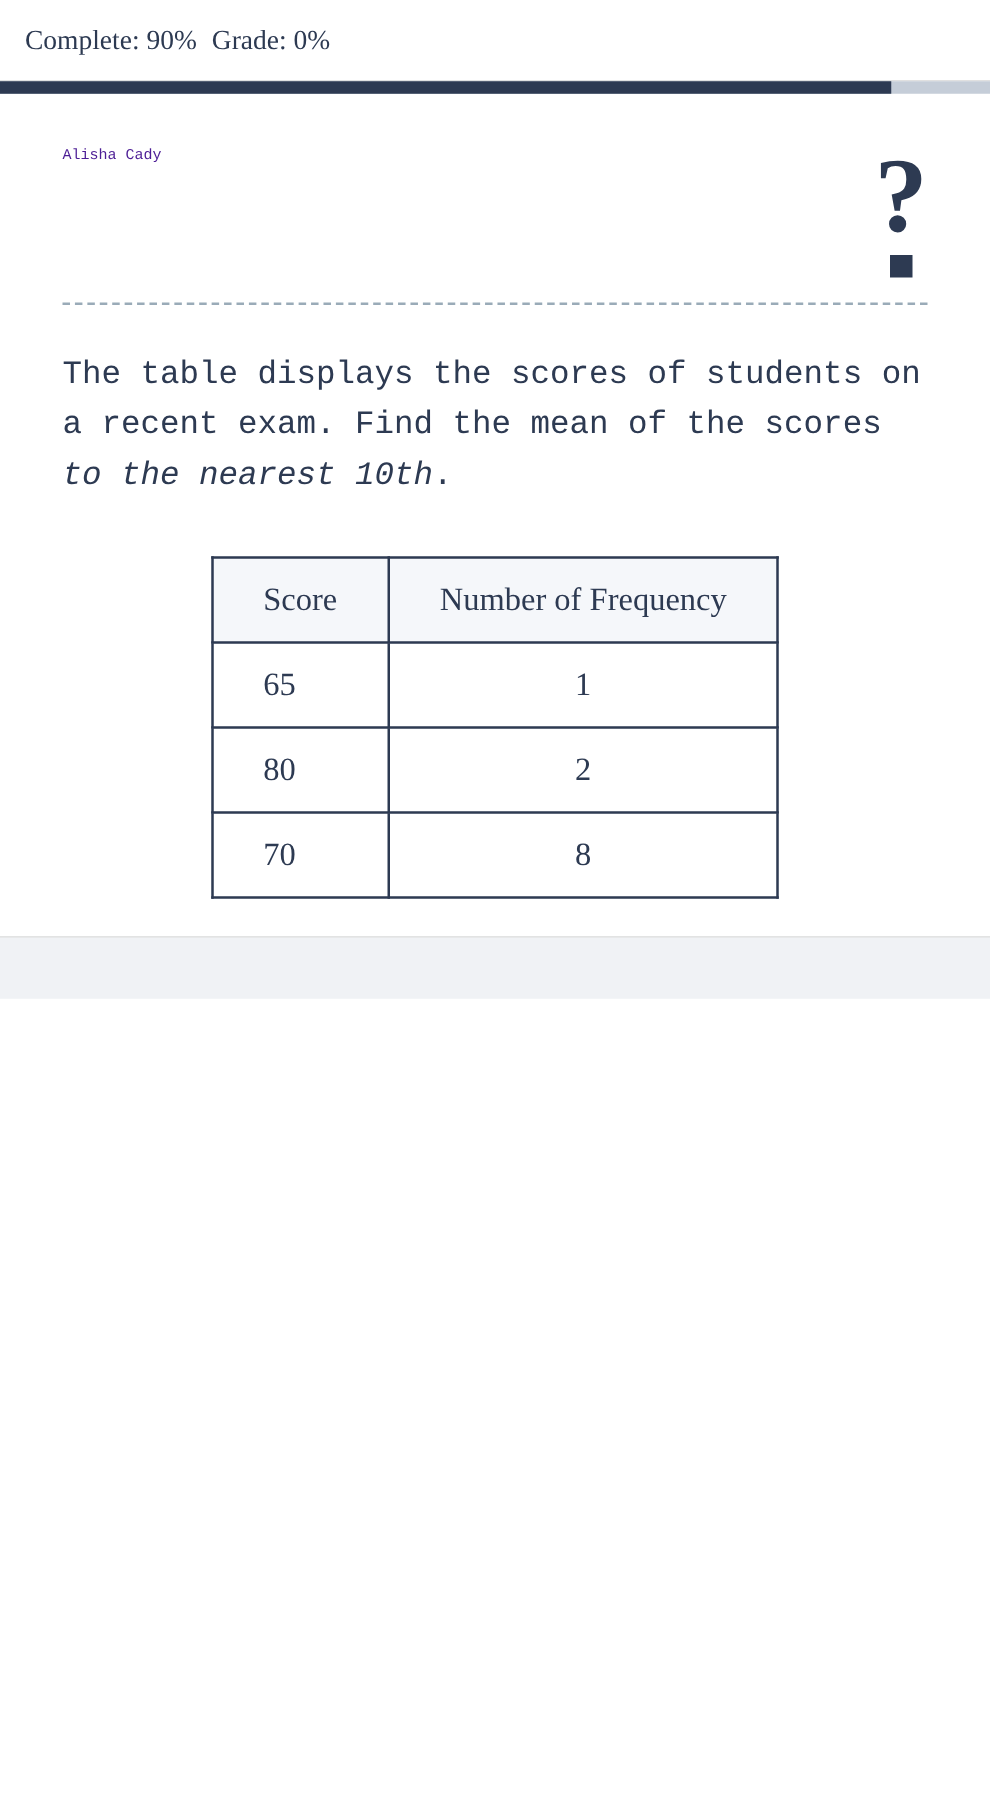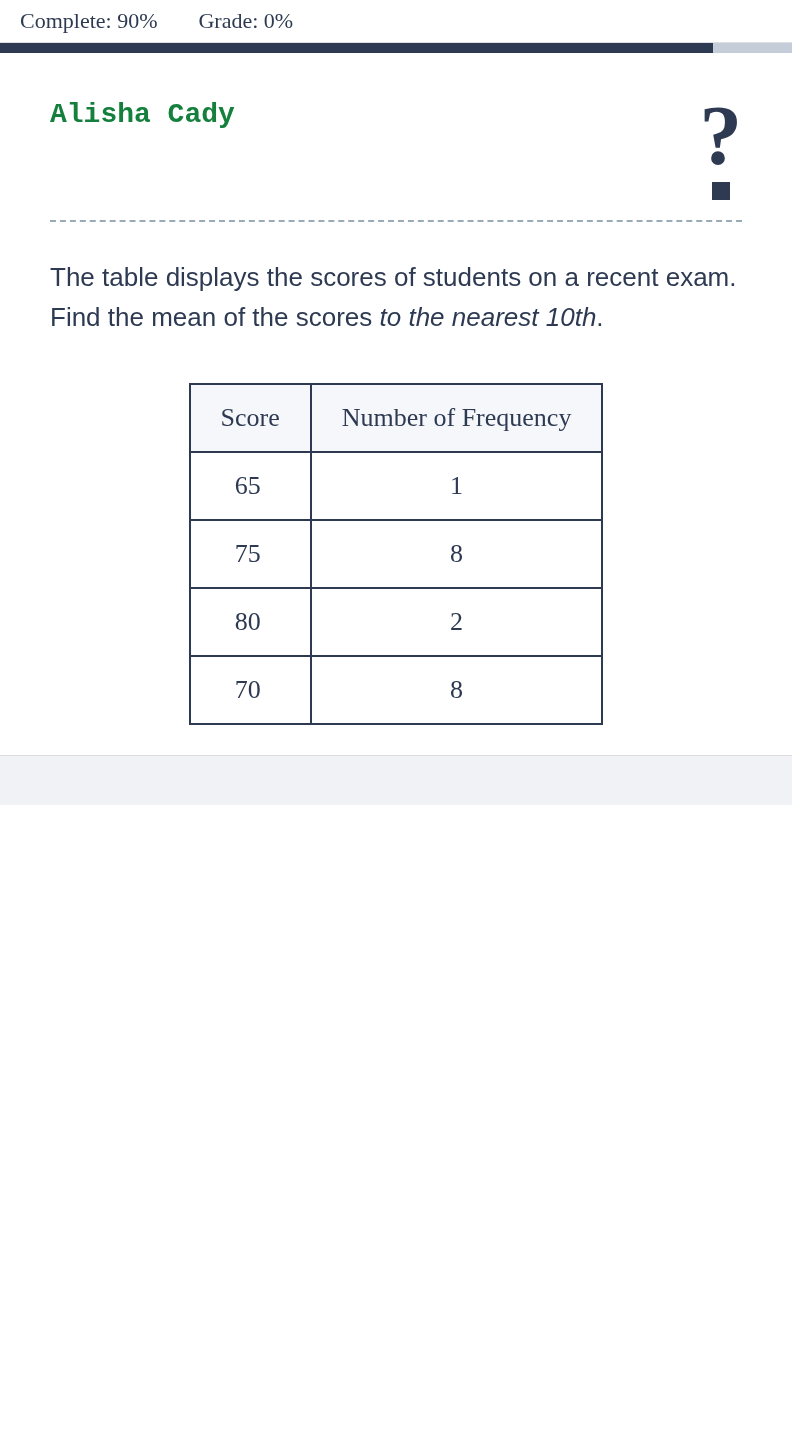--- a/index.html
+++ b/index.html
@@ -11,24 +11,24 @@
     body {
       width: 792px;
       min-height: 1449px;
       background: #ffffff;
       font-family: Georgia, 'Times New Roman', serif;
       color: #2d3a52;
     }
 
     .top-bar {
       background: #ffffff;
-      padding: 8px 20px;
+      padding: 19px 20px;
       display: flex;
       align-items: flex-end;
-      gap: 41px;
+      gap: 12px;
       border-bottom: 1px solid #e0e0e0;
     }
 
     .top-bar-text {
       font-size: 22px;
       color: #2d3a52;
       font-family: Georgia, serif;
     }
 
     .progress-bar-container {
@@ -51,24 +51,23 @@
 
     .meta-section {
       display: flex;
       justify-content: space-between;
       align-items: flex-start;
       margin-bottom: 20px;
     }
 
     .meta-info {
       font-family: 'Courier New', Courier, monospace;
-      font-size: 28px;
-      color: #15803d;
+      font-size: 12px;
+      color: #4c1d95;
       line-height: 1.6;
-      font-weight: bold;
     }
 
     .help-icon {
       font-size: 80px;
       color: #2d3a52;
       font-weight: bold;
       font-family: Georgia, serif;
       line-height: 1;
       display: flex;
       flex-direction: column;
@@ -87,21 +86,21 @@
       margin-top: 4px;
     }
 
     .divider {
       border: none;
       border-top: 2px dashed #9aabb8;
       margin: 20px 0 35px 0;
     }
 
     .question-text {
-      font-family: Liberation Sans, sans-serif;
+      font-family: Liberation Mono, monospace;
       font-size: 26px;
       color: #2d3a52;
       line-height: 1.55;
       margin-bottom: 45px;
     }
 
     .question-text em {
       font-style: italic;
     }
 
@@ -112,35 +111,35 @@
     }
 
     .freq-table {
       border-collapse: collapse;
       border: 2px solid #2d3a52;
     }
 
     .freq-table th,
     .freq-table td {
       border: 2px solid #2d3a52;
-      padding: 18px 30px;
+      padding: 18px 40px;
       text-align: center;
       font-family: Georgia, serif;
       font-size: 26px;
       color: #2d3a52;
       margin-left: 32px;
     }
 
     .freq-table th {
       font-weight: normal;
       background: #f5f7fa;
     }
 
     .freq-table td:first-child {
-      text-align: center;
+      text-align: left;
       padding-right: 35px;
       min-width: 120px;
     }
 
     .freq-table td:last-child {
       text-align: center;
       min-width: 280px;
     }
 
     .freq-table th:first-child {
@@ -198,24 +197,20 @@
           <th>Score</th>
           <th>Number of Frequency</th>
         </tr>
       </thead>
       <tbody id="table-body">
       <tr>
             <td>65</td>
             <td>1</td>
           </tr>
           <tr>
-            <td>75</td>
-            <td>8</td>
-          </tr>
-          <tr>
             <td>80</td>
             <td>2</td>
           </tr>
           <tr>
             <td>70</td>
             <td>8</td>
           </tr>
         </tbody>
     </table>
   </div>

